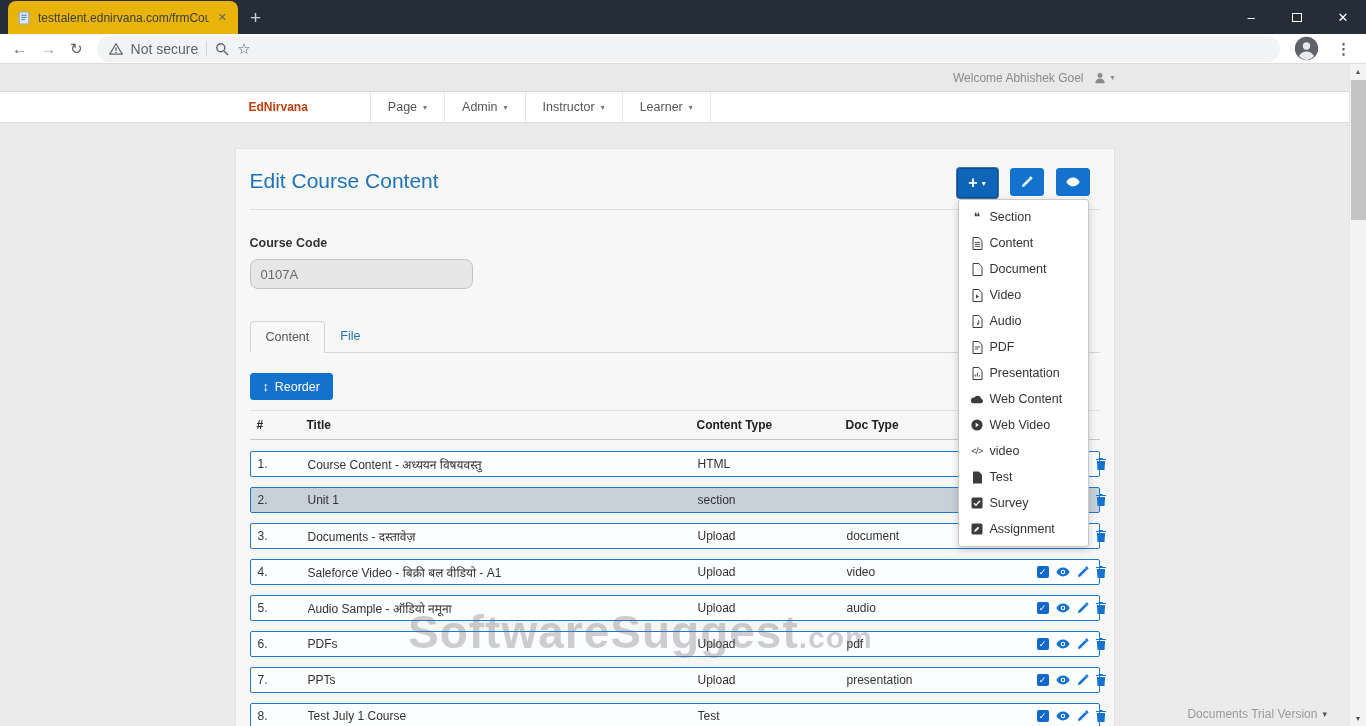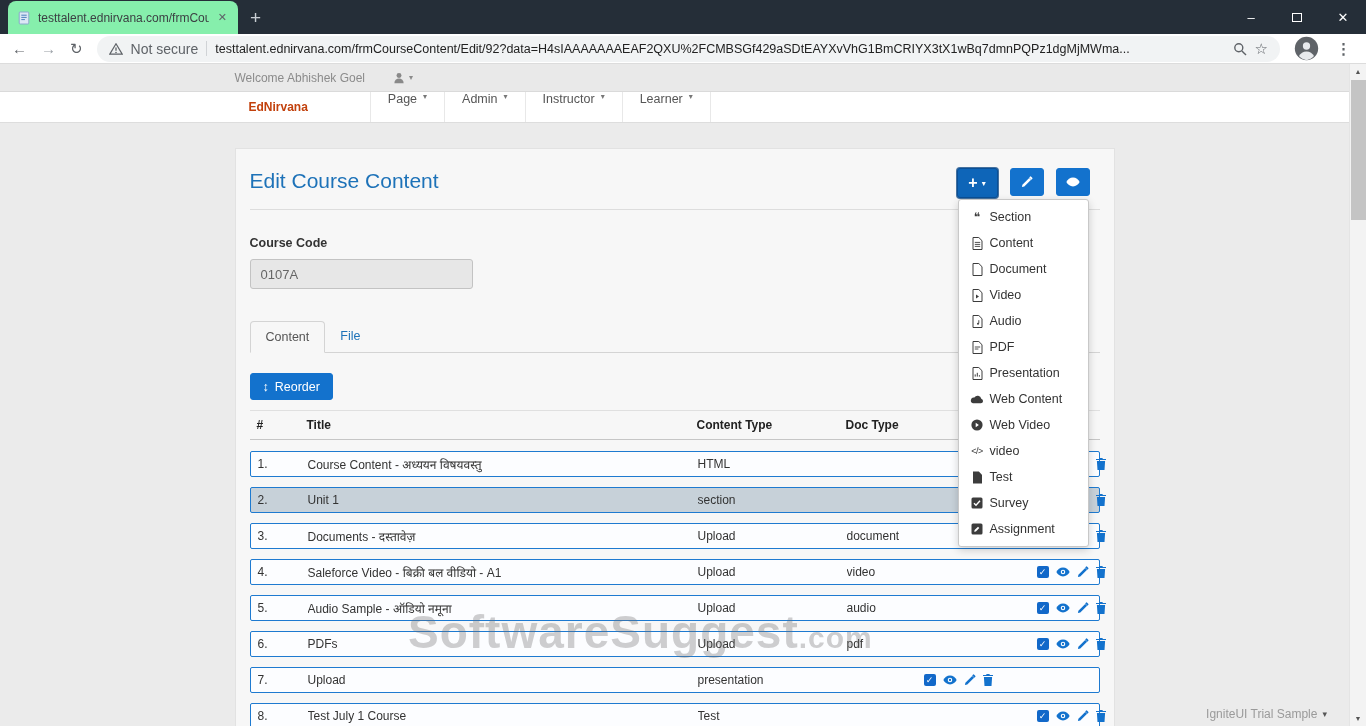--- a/index.html
+++ b/index.html
@@ -2,21 +2,21 @@
 <html><head>
 <meta charset="utf-8">
 <style>
 *{margin:0;padding:0;box-sizing:border-box}
 html,body{width:1366px;height:726px}
 body{font-family:"Liberation Sans",sans-serif;overflow:hidden;background:#fff;position:relative}
 svg{display:block}
 
 
 .tabstrip{height:34px;background:#252e38;display:flex;align-items:flex-end;position:relative}
-.btab{margin-left:8px;width:230px;height:33px;background:#86efac;border-radius:8px 8px 0 0;display:flex;align-items:center;gap:7px;padding:0 9px;font-size:12px;color:#3c4043}
+.btab{margin-left:8px;width:230px;height:33px;background:#eab308;border-radius:8px 8px 0 0;display:flex;align-items:center;gap:7px;padding:0 9px;font-size:12px;color:#3c4043}
 .tab-title{flex:1;white-space:nowrap;overflow:hidden}
 .tab-close{color:#5f6368;font-size:11px;padding:0 2px;cursor:pointer}
 .newtab{color:#c9ced4;font-size:19px;margin:0 0 7px 12px;line-height:1;cursor:pointer}
 .win-controls{position:absolute;right:0;top:0;height:100%;display:flex}
 .wc{width:46px;display:flex;align-items:center;justify-content:center;color:#fff;font-size:13px;cursor:pointer}
 .maxbox{width:10px;height:9px;border:1px solid #fff;display:inline-block}
 
 
 .toolbar{height:30px;background:#fff;display:flex;align-items:center;padding:0 12px;gap:14px;border-bottom:1px solid #dcdcdc}
 .nav-ic{font-size:15px;color:#5f6368;line-height:1;cursor:pointer}
@@ -25,49 +25,49 @@
 .sec{font-size:14px;color:#5f6368;white-space:nowrap}
 .odiv{width:1px;height:15px;background:#d0d3d6}
 .url{flex:1;font-size:12.5px;color:#222;white-space:nowrap;overflow:hidden;min-width:0}
 .star{font-size:15px;color:#5f6368;cursor:pointer}
 .kebab{font-size:15px;color:#5f6368;font-weight:bold;cursor:pointer;padding:0 3px}
 
 
 .site-area{width:1349px}
 .inner{width:880px;margin:0 auto}
 .welcome-bar{height:28px;background:#e9e9e9;border-bottom:1px solid #dadada}
-.welcome-inner{height:100%;display:flex;justify-content:flex-start;align-items:center;gap:28px;font-size:12px;color:#8b8b8b}
+.welcome-inner{height:100%;display:flex;justify-content:flex-end;align-items:center;gap:11px;font-size:12px;color:#8b8b8b}
 .wicon{display:flex;align-items:center;gap:4px;color:#8b8b8b;cursor:pointer}
 .caret{font-size:8px;color:inherit}
 .navbar{height:31px;background:#fff;border-bottom:1px solid #ddd}
 .nav-inner{height:100%;display:flex;align-items:center}
 .brand{color:#c2410c;font-weight:bold;font-size:12px;padding:0 14px;cursor:pointer}
 .nav-menu{display:flex;height:100%;margin-left:48px}
-.nav-item{display:flex;gap:6px;padding:0 17px;font-size:12.5px;color:#555;border-left:1px solid #e8e8e8;cursor:pointer}
+.nav-item{display:flex;align-items:center;gap:6px;padding:0 17px;font-size:12.5px;color:#555;border-left:1px solid #e8e8e8;cursor:pointer}
 .nav-item:last-child{border-right:1px solid #e8e8e8}
 .nav-item .caret{color:#777}
 
 
 .content{height:603px;background:#ebebeb;position:relative;overflow:hidden}
 .card{width:880px;margin:25px auto 0;background:#f7f7f7;border:1px solid #e2e2e2;height:640px;padding:0 14px;position:relative}
 .card-head{padding-top:20px;position:relative}
 .page-title{color:#1d72b8;font-size:21px;font-weight:normal}
 .head-btns{position:absolute;right:10px;top:19px;display:flex;gap:12px;align-items:flex-start}
 .btn{background:#1372cd;color:#fff;border:1px solid #1372cd;border-radius:3px;display:flex;align-items:center;justify-content:center;cursor:pointer;font-family:inherit}
 .btn.icbtn{width:34px;height:28px}
 .btn.add{width:41px;height:30px;gap:4px;background:#0e65b8;border:1px solid #0a4f96;box-shadow:0 0 0 1px #44719f}
 .plus{font-size:16px;font-weight:bold;line-height:1}
 .caret-w{font-size:8px}
 .rule{border-top:1px solid #ddd;margin-top:16px}
 .form-row{display:flex;margin-top:23px}
 .fgroup{width:223px}
 .fgroup.g2{margin-left:209px}
 .fgroup label{font-size:12.5px;color:#333;font-weight:bold}
 .req{color:#d9534f}
-.inp{display:block;margin-top:8px;width:223px;height:30px;background:#e7e7e7;border:1px solid #c3c3c3;border-radius:3px;padding:0 10px;font-size:13px;color:#666;font-family:inherit}
+.inp{display:block;margin-top:8px;width:223px;height:30px;background:#e7e7e7;border:1px solid #c3c3c3;border-radius:8px;padding:0 10px;font-size:13px;color:#666;font-family:inherit}
 .tabbar{margin-top:31px;border-bottom:1px solid #d4d4d4;display:flex}
 .ptab{padding:8px 15px;font-size:12.5px;color:#1d72b8;cursor:pointer;position:relative;top:1px}
 .ptab.active{background:#f7f7f7;border:1px solid #d4d4d4;border-bottom-color:#f7f7f7;border-radius:4px 4px 0 0;color:#555}
 .btn.reorder{margin-top:20px;height:27px;padding:0 12px;font-size:12.5px;gap:6px;display:inline-flex;width:auto}
 .table-wrap{margin-top:10px;border-top:1px solid #e0e0e0}
 .row-grid{display:grid;grid-template-columns:50px 390px 149px 190px 1fr;align-items:center}
 .thead{padding:7px 0 7px 7px;font-size:12px;font-weight:bold;color:#222;border-bottom:1px solid #c6c6c6;margin-bottom:11px}
 .trow{height:26px;border:1px solid #1e7ad0;border-radius:2px;background:#fcfdff;margin-bottom:10px;padding-left:7px;font-size:12px;color:#333;cursor:pointer}
 .trow.selected{background:#c7d1d9}
 .c-title,.c-ctype,.c-dtype{white-space:nowrap;overflow:hidden}
@@ -124,21 +124,20 @@
   <div class="omnibox">
     <span style="display: inline-flex;">
         <svg width="14" height="12" viewBox="0 0 14 12">
           <path d="M7 .8l6.2 10.4H.8z" fill="none" stroke="#5f6368" stroke-width="1.2"></path>
           <path d="M7 4.4v3.4" stroke="#5f6368" stroke-width="1.3"></path>
           <circle cx="7" cy="9.5" r=".8" fill="#5f6368"></circle>
         </svg>
       </span>
     <span class="sec">Not secure</span>
     <span class="odiv"></span>
-    <span class="url">testtalent.ednirvana.com/frmCourseContent/Edit/92?data=H4sIAAAAAAAEAF2QXU%2FCMBSGf429aSDtEAYXvVhG1BmCRIYX3tX1wBq7dmnPQPz1dgMjMWma...</span>
     <span style="display: inline-flex;">
         <svg width="14" height="14" viewBox="0 0 14 14">
           <circle cx="5.8" cy="5.8" r="4" fill="none" stroke="#5f6368" stroke-width="1.4"></circle>
           <path d="M8.9 8.9L13 13" stroke="#5f6368" stroke-width="1.4"></path>
         </svg>
       </span>
     <span class="star">☆</span>
   </div>
   <span style="display: inline-flex;">
       <svg width="25" height="25" viewBox="0 0 24 24">
@@ -399,20 +398,21 @@
                 </span>
                 <span class="act" style="display: inline-flex;">
                   <svg width="10" height="12" viewBox="0 0 10 12">
                     <path d="M3.6 0h2.8l.5 1H10v1.1H0V1h3.1zM.9 3h8.2l-.6 9H1.5z" fill="currentColor"></path>
                   </svg>
                 </span>
               </span>
             </div>
             <div class="trow row-grid">
               <span class="c-num">7.</span>
+              <span class="c-title">PPTs</span>
               <span class="c-ctype">Upload</span>
               <span class="c-dtype">presentation</span>
               <span class="c-actions">
                 <span class="cbx">✓</span>
                 <span class="act" style="display: inline-flex;">
                   <svg width="14" height="10" viewBox="0 0 16 11">
                     <path d="M8 .4C4.6.4 1.8 2.8.4 5.5 1.8 8.2 4.6 10.6 8 10.6s6.2-2.4 7.6-5.1C14.2 2.8 11.4.4 8 .4z" fill="currentColor"></path>
                     <circle cx="8" cy="5.5" r="2.6" fill="#fff"></circle>
                     <circle cx="8" cy="5.5" r="1.3" fill="currentColor"></circle>
                   </svg>
@@ -567,21 +567,21 @@
                 <path d="M3.2 8.8l.4-1.7 3.4-3.4 1.3 1.3-3.4 3.4z" fill="#fff"></path>
               </svg>
             </span>
             <span class="mi-label">Assignment</span>
           </div>
         </div>
     </div>
 
     <div class="watermark"><span>SoftwareSuggest</span><span class="wm-com">.com</span></div>
     <div class="trial">
-        <span>IgniteUI Trial Sample</span>
+        <span>Documents Trial Version</span>
         <span class="trial-caret">▾</span>
       </div>
   </div>
 </div>
 
 <div class="scrollbar">
   <span class="sb-arrow up">▲</span>
   <span class="sb-thumb"></span>
   <span class="sb-arrow down">▼</span>
 </div>

